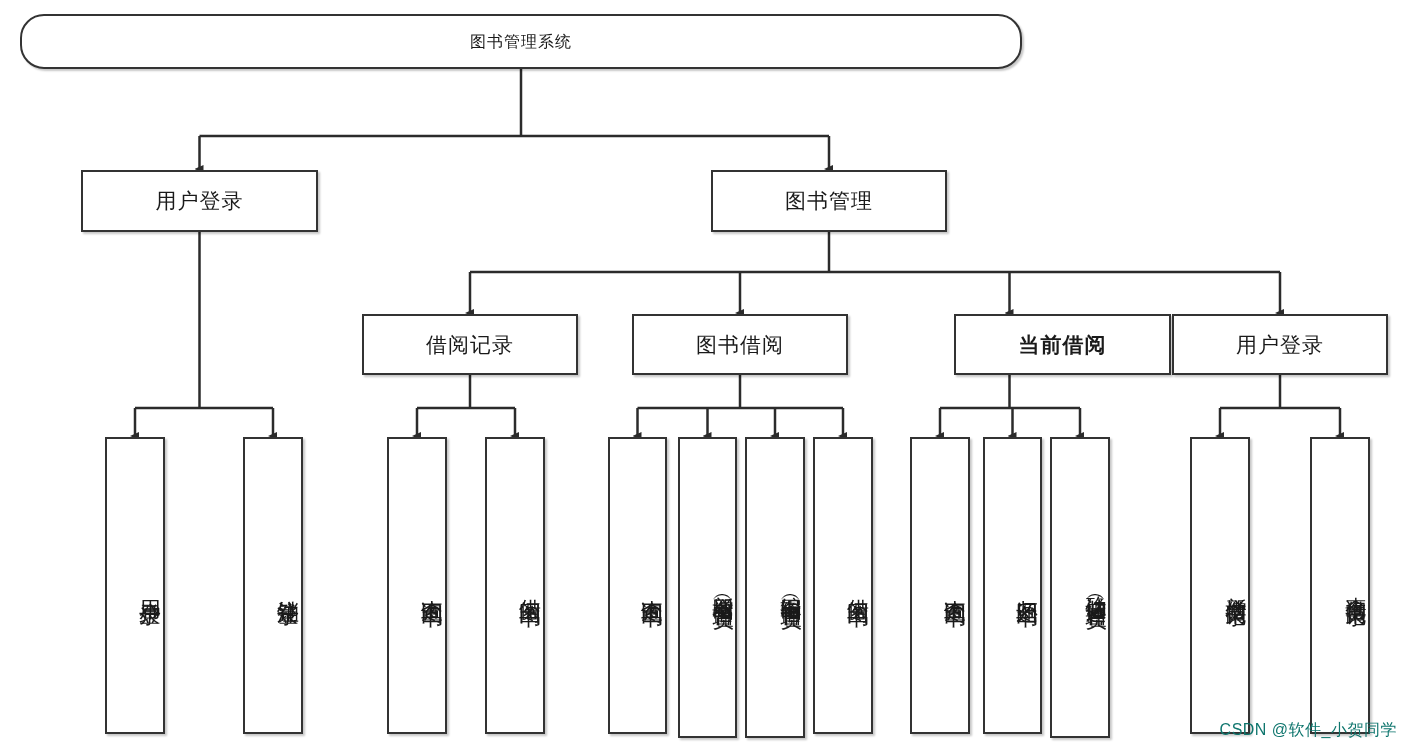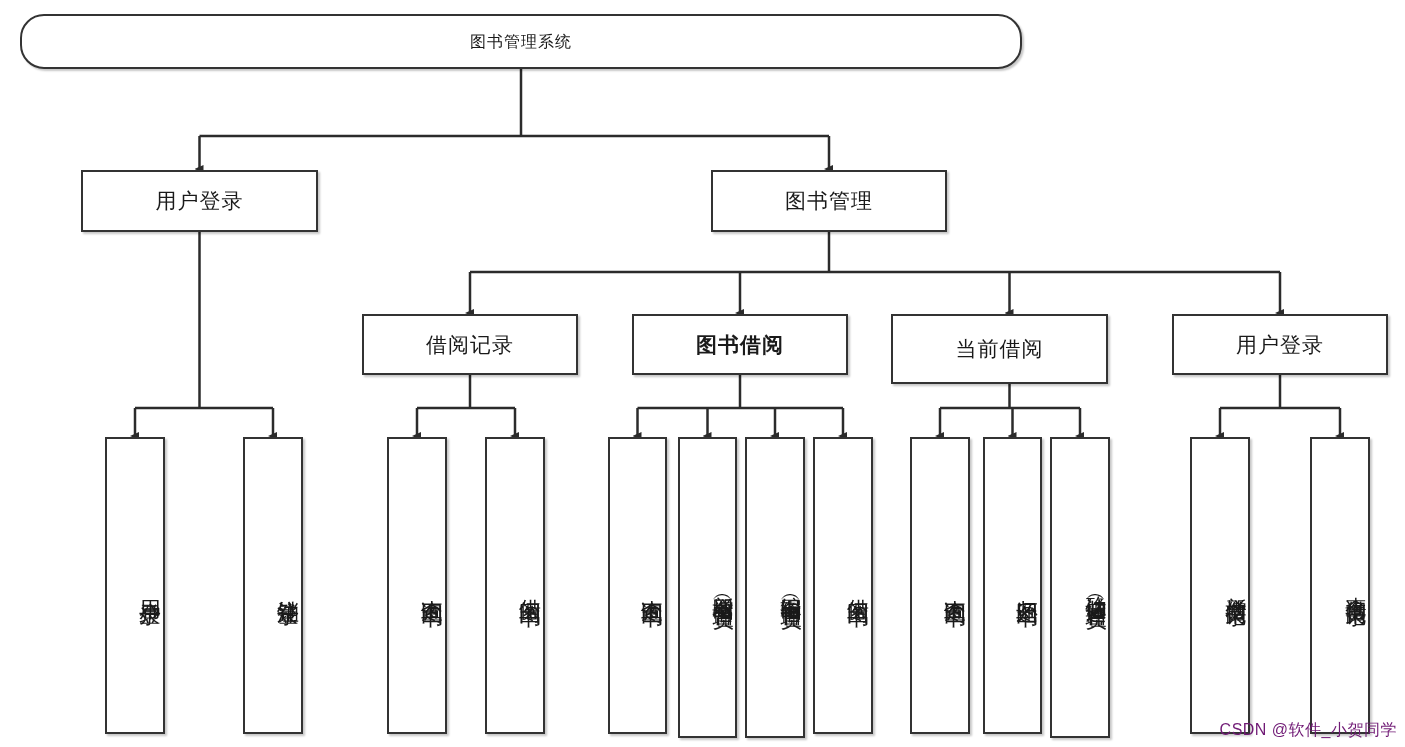--- a/index.html
+++ b/index.html
@@ -62,21 +62,21 @@
   }
   #title-node {
     font-size: 16px;
     border-radius: 24px;
   }
   .watermark {
     position: absolute;
     right: 8px;
     bottom: 6px;
     font-size: 16px;
-    color: #701a75;
+    color: #0f766e;
     letter-spacing: 0.5px;
     white-space: nowrap;
     z-index: 5;
   }
 </style>
 </head>
 <body>
 
 <div id="canvas">
   <svg class="edges" viewBox="0 0 1405 747">
@@ -128,24 +128,24 @@
       </div>
       <div class="node horiz" style="left: 81px; top: 170px; width: 237px; height: 62px;">
         <span class="label">用户登录</span>
       </div>
       <div class="node horiz" style="left: 711px; top: 170px; width: 236px; height: 62px;">
         <span class="label">图书管理</span>
       </div>
       <div class="node horiz" style="left: 362px; top: 314px; width: 216px; height: 61px;">
         <span class="label">借阅记录</span>
       </div>
-      <div class="node horiz" style="left: 632px; top: 314px; width: 216px; height: 61px; font-weight: bold;">
+      <div class="node horiz" style="left: 632px; top: 314px; width: 216px; height: 61px;">
         <span class="label">图书借阅</span>
       </div>
-      <div class="node horiz" style="left: 891px; top: 314px; width: 217px; height: 70px;">
+      <div class="node horiz" style="left: 954px; top: 314px; width: 217px; height: 61px; font-weight: bold;">
         <span class="label">当前借阅</span>
       </div>
       <div class="node horiz" style="left: 1172px; top: 314px; width: 216px; height: 61px;">
         <span class="label">用户登录</span>
       </div>
       <div class="node vert" style="left: 105px; top: 437px; width: 60px; height: 297px;">
         <span class="label">用户登录</span>
       </div>
       <div class="node vert" style="left: 243px; top: 437px; width: 60px; height: 297px;">
         <span class="label">注销登录</span>

